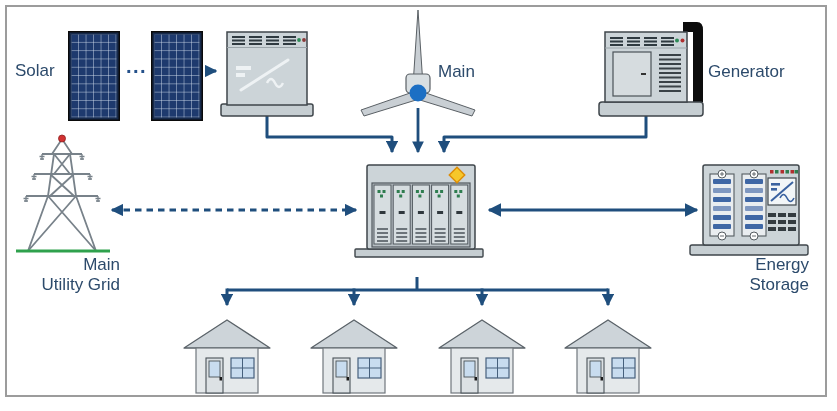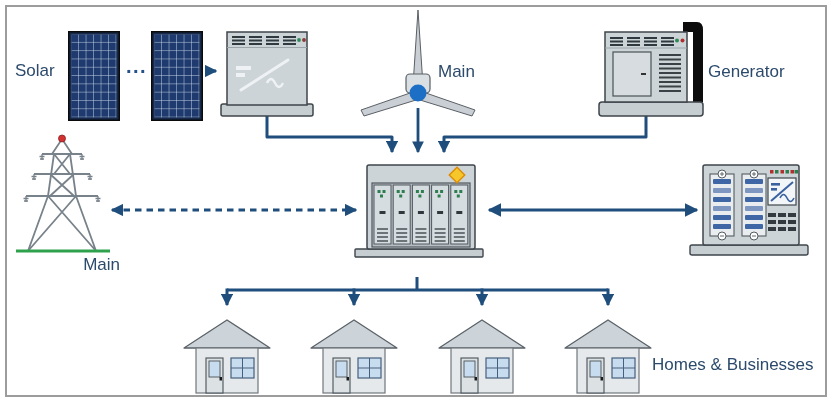--- a/index.html
+++ b/index.html
@@ -235,16 +235,20 @@
     </svg>
   <svg class="abs" style="left:564px;top:317px" width="88" height="78">
       <use href="#house"></use>
     </svg>
 
   <div class="label" style="left:15px;top:61px">Solar</div>
   <div class="label" style="left:438px;top:62px">Main</div>
   <div class="label" style="left:708px;top:62px">Generator</div>
   <div class="label center" style="left:6px;top:255px;width:114px">
     <div>Main</div>
+    <div>Utility Grid</div>
   </div>
-  <div class="label" style="left:652px;top:355px">Homes &amp; Businesses</div>
+  <div class="label center" style="left:689px;top:255px;width:120px">
+    <div>Energy</div>
+    <div>Storage</div>
+  </div>
 
 </div>
 
 </body></html>

